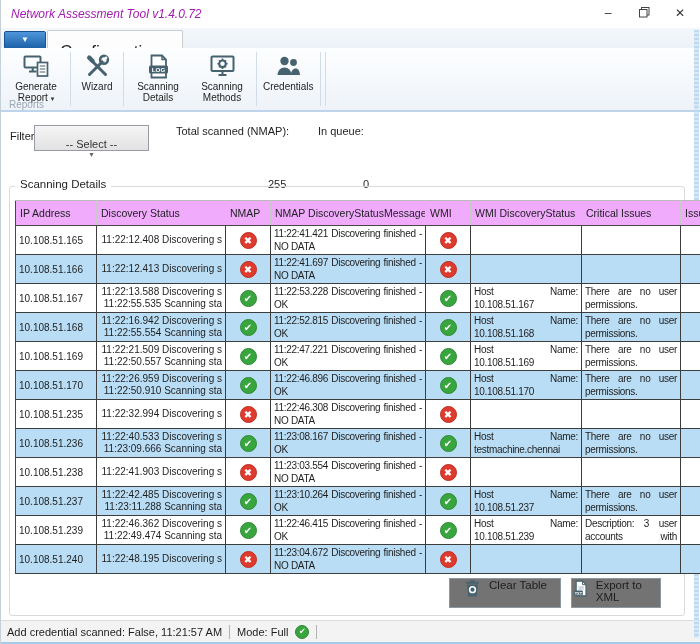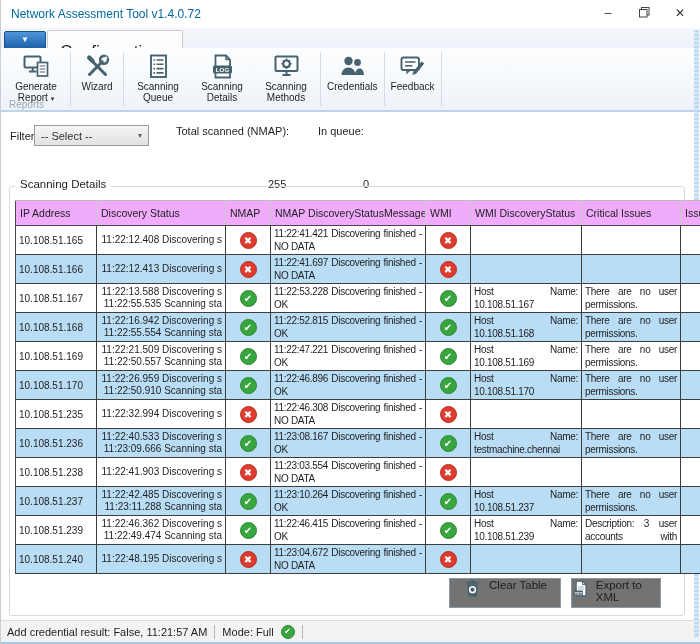--- a/index.html
+++ b/index.html
@@ -3,21 +3,21 @@
 <meta charset="utf-8">
 <style>
   html,body{margin:0;padding:0;background:#fff;}
   .window{
     position:relative;width:700px;height:644px;overflow:hidden;background:#fff;
     font-family:"Liberation Sans","DejaVu Sans",sans-serif;color:#1e1e1e;
     border-left:1px solid #c6d0d9;box-sizing:border-box;
   }
   
   .titlebar{position:absolute;top:0;left:0;right:0;height:28px;background:#fff;}
-  .title{position:absolute;left:10px;top:7px;font-size:12px;color:#0369a1;white-space:nowrap;}
+  .title{position:absolute;left:10px;top:7px;font-size:12px;color:#a21caf;white-space:nowrap;font-style:italic;}
   .winctrls{position:absolute;right:2px;top:0;display:flex;}
   .wbtn{width:36px;height:25px;display:flex;align-items:center;justify-content:center;font-size:12px;color:#333;}
   
   .tabsrow{position:absolute;top:28px;left:0;right:0;height:20px;background:linear-gradient(#f3f7fb,#edf2f8);}
   .appbtn{position:absolute;left:3px;top:3px;width:40px;height:16px;border-radius:2px;
     background:linear-gradient(#4e95dc,#1d62a9);border:1px solid #16508d;
     display:flex;align-items:center;justify-content:center;}
   .appbtn .arr{color:#fff;font-size:8px;line-height:8px;}
   .tab{position:absolute;left:46px;top:2px;height:18px;padding:12px 12px;background:#fdfdfe;
     border:1px solid #c9cdd2;border-bottom:none;border-radius:2px 2px 0 0;
@@ -30,21 +30,21 @@
   .ricon{height:28px;display:flex;align-items:center;justify-content:center;}
   .ricon svg{width:27px;height:27px;}
   .rlabel{font-size:10px;line-height:11px;text-align:center;margin-top:1px;max-width:56px;color:#1e1e1e;}
   .ddarrow{font-size:7px;color:#333;}
   .rsep{width:1px;height:54px;background:#d2dce6;margin:1px 2px;}
   .grouplabel{position:absolute;left:8px;top:99px;font-size:10px;color:#9aa6b1;}
   
   .flabel{position:absolute;left:9px;top:130px;font-size:11px;}
   .combo{position:absolute;left:33px;top:125px;width:115px;height:21px;box-sizing:border-box;
     background:linear-gradient(#f5f5f5,#e2e2e2);border:1px solid #969ca2;
-    display:flex;align-items:center;justify-content:space-between;padding:4px 6px;font-size:11px;color:#333;}
+    display:flex;align-items:center;justify-content:space-between;padding:12px 6px;font-size:11px;color:#333;flex-direction:column;}
   .combo .carr{font-size:8px;color:#666;}
   .statlabel{position:absolute;top:125px;font-size:11px;white-space:nowrap;text-align:center;}
   .statval{position:absolute;top:130px;font-size:11px;margin-top:48px;}
   
   .groupbox{position:absolute;left:8px;top:186px;width:676px;height:430px;box-sizing:border-box;
     border:1px solid #d9d9d9;border-radius:3px;}
   .gbtitle{position:absolute;left:14px;top:178px;background:#fff;padding:0 5px;font-size:11.5px;color:#1e1e1e;z-index:2;}
   
   table.grid{position:absolute;left:14px;top:200px;width:644px;border-collapse:collapse;table-layout:fixed;
     font-size:10px;z-index:1;background:#fff;}
@@ -131,30 +131,20 @@
             <circle cx="20" cy="6.8" r="3.9" fill="none" stroke="#47626f" stroke-width="2.6"></circle>
             <path d="M22.8 4 19 7.8" stroke="#fdfeff" stroke-width="2.4"></path>
           </svg>
         </div>
         <div class="rlabel">Wizard</div>
       </div>
       <div class="rsep"></div>
       <div class="rbtn">
         <div class="ricon">
           <svg viewBox="0 0 27 27">
-            <rect x="6" y="2.5" width="15" height="21.5" fill="#fff" stroke="#47626f" stroke-width="1.9"></rect>
-            <path d="M11.5 7h7M11.5 11.3h7M11.5 15.6h7M11.5 19.9h7" stroke="#47626f" stroke-width="1.6"></path>
-            <path d="M8.4 7h1.6M8.4 11.3h1.6M8.4 15.6h1.6M8.4 19.9h1.6" stroke="#47626f" stroke-width="1.6"></path>
-          </svg>
-        </div>
-        <div class="rlabel">Scanning Queue</div>
-      </div>
-      <div class="rbtn">
-        <div class="ricon">
-          <svg viewBox="0 0 27 27">
             <path d="M6.5 2.5h10.5l4 4v18H6.5z" fill="#fff" stroke="#47626f" stroke-width="1.8"></path>
             <path d="M17 2.5v4h4" fill="none" stroke="#47626f" stroke-width="1.4"></path>
             <rect x="4" y="12.5" width="19" height="8" rx="1.6" fill="#47626f"></rect>
             <text x="13.5" y="18.8" font-size="6.2" fill="#fff" text-anchor="middle" font-weight="bold" font-family="Liberation Sans, sans-serif">LOG</text>
           </svg>
         </div>
         <div class="rlabel">Scanning Details</div>
       </div>
       <div class="rbtn">
         <div class="ricon">
@@ -173,31 +163,20 @@
           <svg viewBox="0 0 27 27">
             <circle cx="9.5" cy="8" r="4.2" fill="#47626f"></circle>
             <path d="M2.5 22c.2-4.6 3.1-7.6 7-7.6s6.8 3 7 7.6z" fill="#47626f"></path>
             <circle cx="18.5" cy="9.5" r="3.4" fill="#47626f"></circle>
             <path d="M15.8 22c.4-3.8 2.1-6.4 5-6.4 2.4 0 3.9 2.6 4.2 6.4z" fill="#47626f"></path>
           </svg>
         </div>
         <div class="rlabel">Credentials</div>
       </div>
       <div class="rsep"></div>
-      <div class="rbtn">
-        <div class="ricon">
-          <svg viewBox="0 0 27 27">
-            <rect x="2.5" y="4.5" width="17.5" height="12.5" rx="2" fill="#fff" stroke="#47626f" stroke-width="1.9"></rect>
-            <path d="M6 9h10.5M6 12.7h7.5" stroke="#47626f" stroke-width="1.4"></path>
-            <path d="M7.5 17v4.4l4.4-4.4z" fill="#47626f"></path>
-            <path d="M14.5 18.6 22.6 8.4l2.6 2.1-8.1 10.2-3.9 1.2z" fill="#47626f"></path>
-          </svg>
-        </div>
-        <div class="rlabel">Feedback</div>
-      </div>
       <div class="rsep"></div>
     </div>
   <div class="grouplabel">Reports</div>
 
   <span class="flabel">Filter:</span>
   <div class="combo">
     <span>-- Select --</span>
     <span class="carr">▾</span>
   </div>
   <span class="statlabel" style="left:175px;">Total scanned (NMAP):</span>
@@ -390,21 +369,21 @@
         <path d="M6 1.5h9l5 5V22.5H6z" fill="#fff" stroke="#47626f" stroke-width="1.6"></path>
         <path d="M15 1.5v5h5" fill="none" stroke="#47626f" stroke-width="1.4"></path>
         <path d="M9 10h8M9 12.8h8" stroke="#9db1bc" stroke-width="1.3"></path>
         <rect x="3" y="15" width="12.5" height="7" rx="1" fill="#47626f"></rect>
         <text x="9.2" y="20.7" font-size="5.6" fill="#fff" text-anchor="middle" font-weight="bold" font-family="Liberation Sans, sans-serif">TXT</text>
       </svg>
     <span>Export to XML</span>
   </div>
 
   <div class="statusbar">
-    <span>Add credential result: False, 11:21:57 AM</span>
+    <span>Add credential scanned: False, 11:21:57 AM</span>
     <span class="sbsep"></span>
     <span>Mode: Full</span>
     <span class="st ok sbcheck">✔</span>
     <span class="sbsep"></span>
   </div>
 
   <div class="vstrip"></div>
   <div class="bottomedge"></div>
 </div>
 

